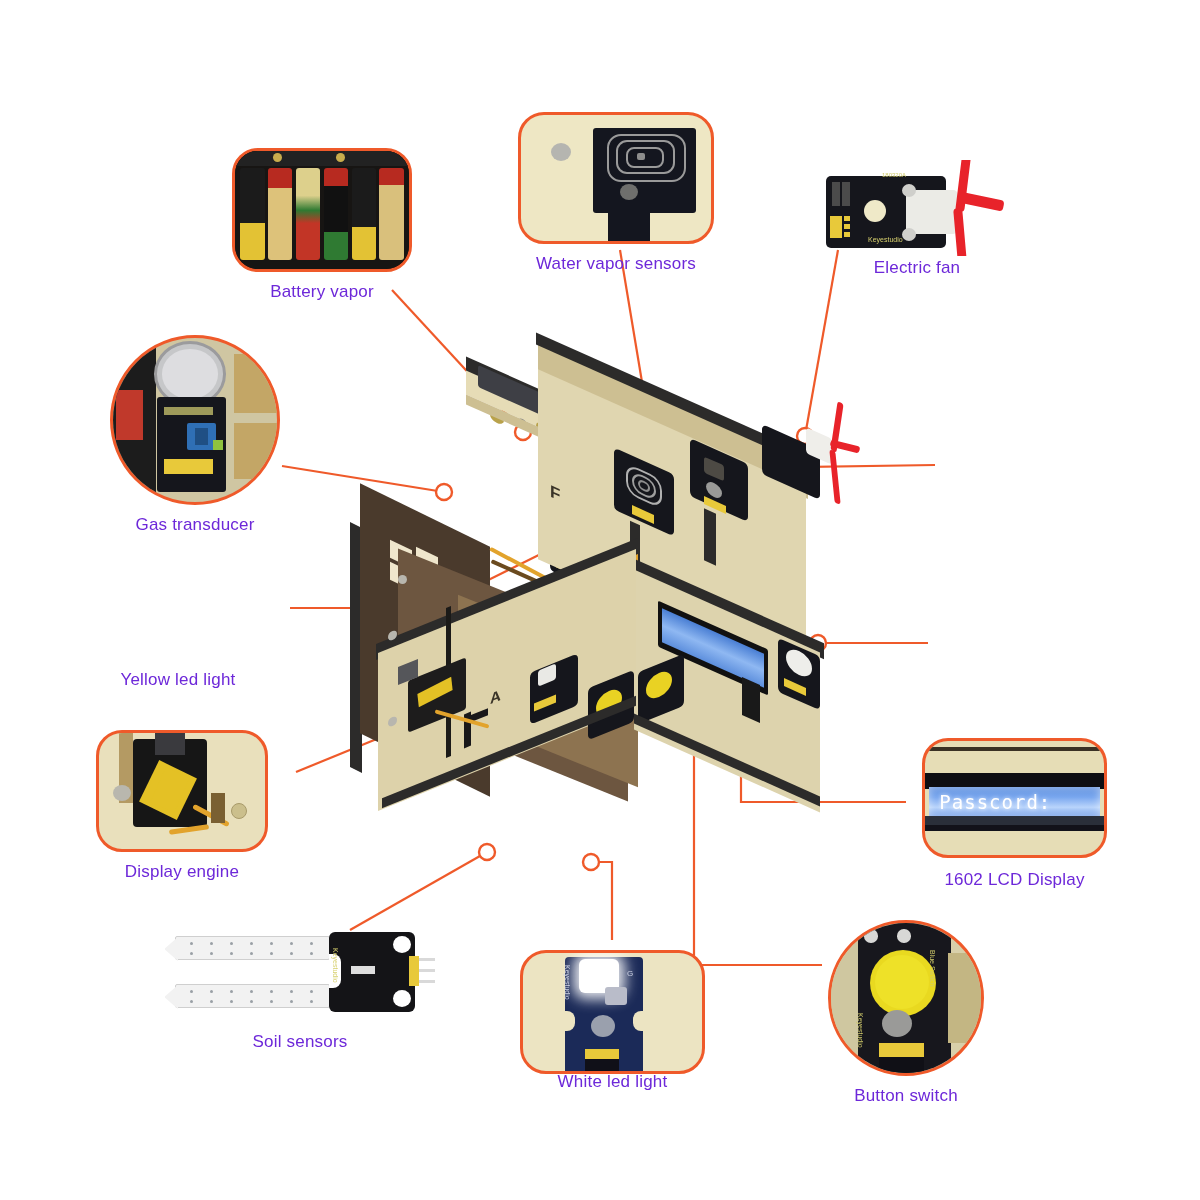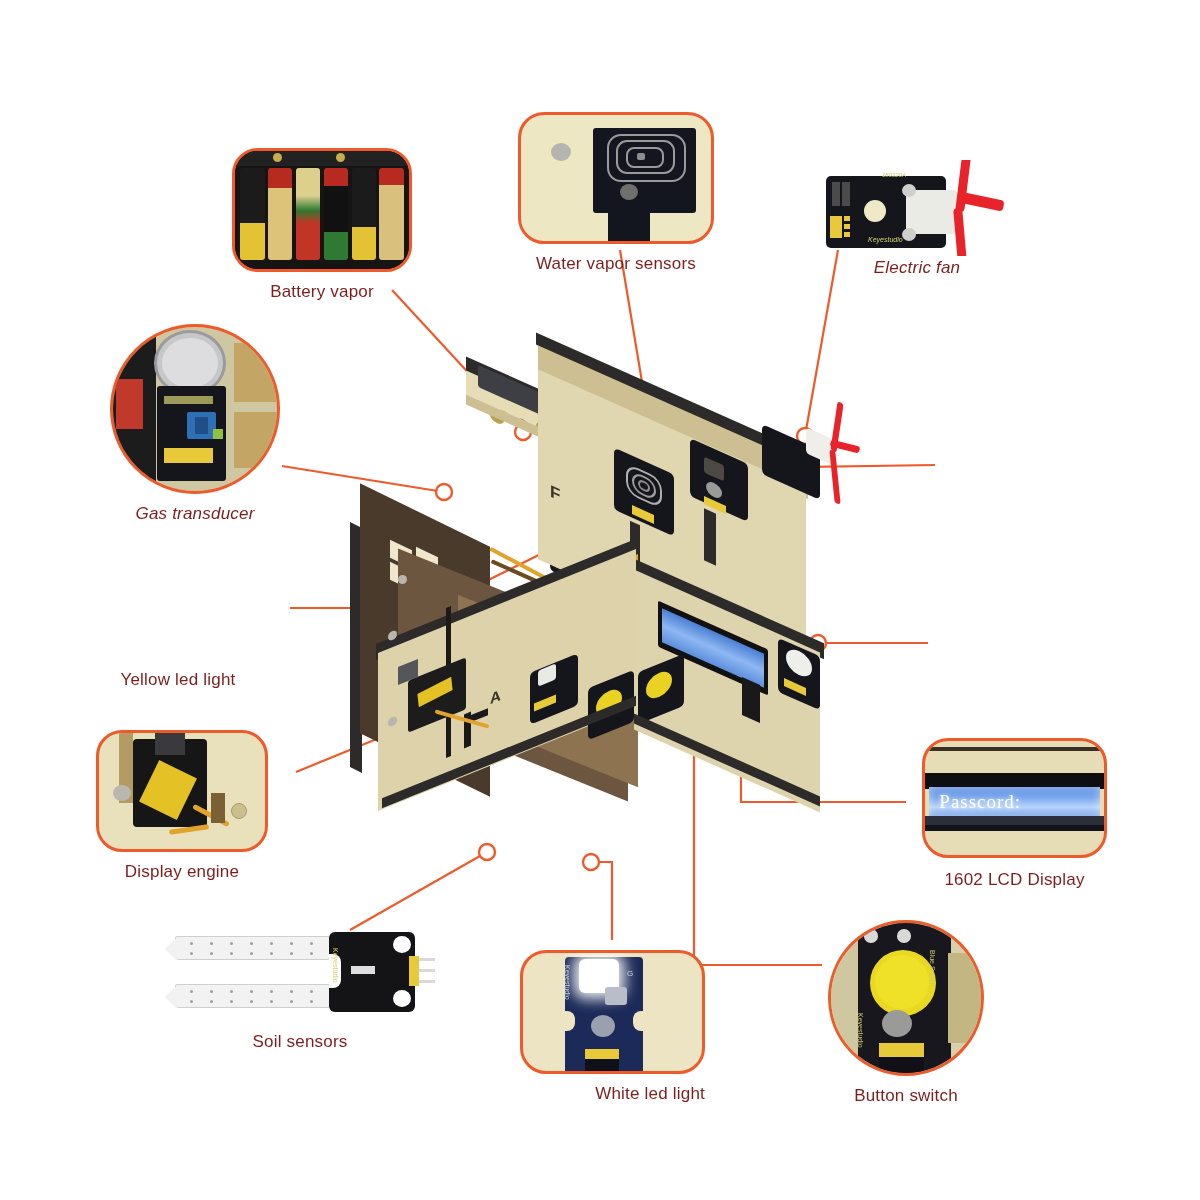--- a/index.html
+++ b/index.html
@@ -20,21 +20,21 @@
   .callout .frame {
     position: absolute; overflow: hidden;
     border: 3px solid #ef5a2a;
     background: #efe9c8;
   }
   .callout .frame.rounded { border-radius: 26px; }
   .callout .frame.circle  { border-radius: 50%; }
   .callout .frame.plain   { border: none; background: transparent; }
   .callout .clabel {
     position: absolute; width: 100%; text-align: center;
-    font-size: 17px; color: #7f1d1d; letter-spacing: .2px;
+    font-size: 17px; color: #6d28d9; letter-spacing: .2px;
     font-family: "Liberation Sans", sans-serif; white-space: nowrap;
   }
 
   
   .pcb-black { background: #15161c; border-radius: 5px; position: absolute; }
   .pcb-blue  { background: #1b2a58; border-radius: 4px; position: absolute; }
   .wood-d    { background: #cdbf92; position: absolute; }
   .dark      { background: #2c2b2a; position: absolute; }
 
   
@@ -250,21 +250,21 @@
       <div class="web-ring" style="left:50%;top:20%;width:31%;height:27%;border-radius:11px;"></div>
       <div class="web-ring" style="left:55%;top:25%;width:20%;height:17%;border-radius:8px;"></div>
       <div style="position:absolute;left:61%;top:30%;width:8px;height:7px;background:#8d8d8d;border-radius:2px;"></div>
       <div style="position:absolute;left:16%;top:22%;width:20px;height:18px;background:#b5b5b0;border-radius:50%;"></div>
       <div style="position:absolute;left:52%;top:55%;width:18px;height:16px;background:#6f6f6d;border-radius:50%;"></div>
       <div style="position:absolute;left:46%;top:75%;width:22%;height:25%;background:#14161f;"></div>
     </div>
     <div class="clabel" style="top:142px;">Water vapor sensors</div>
   </div>
 
-  <div class="callout" style="left:812px;top:160px;width:210px;height:130px;font-style:italic;">
+  <div class="callout" style="left:812px;top:160px;width:210px;height:130px;">
     <div class="frame plain" style="left:0;top:0;width:210px;height:96px;">
       <div class="pcb-black" style="left:14px;top:16px;width:120px;height:72px;"></div>
       <div style="position:absolute;left:52px;top:40px;width:22px;height:22px;background:#efe9c8;border-radius:50%;"></div>
       <div style="position:absolute;left:20px;top:22px;width:8px;height:24px;background:#4b4b4b;"></div>
       <div style="position:absolute;left:30px;top:22px;width:8px;height:24px;background:#4b4b4b;"></div>
       <div style="position:absolute;left:18px;top:56px;width:12px;height:22px;background:#e8c93a;"></div>
       <div style="position:absolute;left:32px;top:56px;width:6px;height:5px;background:#e8c93a;"></div>
       <div style="position:absolute;left:32px;top:64px;width:6px;height:5px;background:#e8c93a;"></div>
       <div style="position:absolute;left:32px;top:72px;width:6px;height:5px;background:#e8c93a;"></div>
       <div style="position:absolute;left:94px;top:30px;width:52px;height:44px;background:#ebebe6;border-radius:5px;"></div>
@@ -272,21 +272,21 @@
       <div style="position:absolute;left:90px;top:68px;width:14px;height:13px;background:#cfcfcb;border-radius:50%;"></div>
       <div class="blade" style="left:150px;top:-60px;width:9px;height:112px;transform:rotate(7deg);border-radius:4px;"></div>
       <div class="blade" style="left:146px;top:48px;width:9px;height:112px;transform:rotate(-5deg);border-radius:4px;"></div>
       <div class="blade" style="left:146px;top:36px;width:46px;height:11px;transform:rotate(12deg);border-radius:4px;"></div>
       <div style="position:absolute;left:70px;top:12px;font-size:6px;color:#cfc96a;font-family:'Liberation Sans',sans-serif;">180320A</div>
       <div style="position:absolute;left:56px;top:76px;font-size:7px;color:#d7d06e;font-family:'Liberation Sans',sans-serif;">Keyestudio</div>
     </div>
     <div class="clabel" style="top:98px;">Electric fan</div>
   </div>
 
-  <div class="callout" style="left:110px;top:324px;width:186px;height:200px;font-style:italic;">
+  <div class="callout" style="left:110px;top:335px;width:186px;height:200px;">
     <div class="frame circle" style="left:0;top:0;width:170px;height:170px;background:#cfc6a2;">
       <div style="position:absolute;left:0;top:0;width:26%;height:100%;background:#1c1c1c;"></div>
       <div style="position:absolute;left:2%;top:32%;width:16%;height:30%;background:#c0392b;"></div>
       <div style="position:absolute;left:74%;top:10%;width:26%;height:36%;background:#c3a666;"></div>
       <div style="position:absolute;left:74%;top:52%;width:26%;height:34%;background:#c3a666;"></div>
       <div style="position:absolute;left:25%;top:2%;width:44%;height:40%;background:#c6c7c9;border-radius:50%;border:3px solid #9b9b9d;"></div>
       <div style="position:absolute;left:30%;top:7%;width:34%;height:30%;background:#dddde0;border-radius:50%;"></div>
       <div style="position:absolute;left:27%;top:36%;width:42%;height:58%;background:#15161c;border-radius:3px;"></div>
       <div style="position:absolute;left:45%;top:52%;width:18%;height:16%;background:#2f6fb5;border-radius:2px;"></div>
       <div style="position:absolute;left:50%;top:55%;width:8%;height:10%;background:#1f4f84;"></div>
@@ -317,21 +317,21 @@
       <div style="position:absolute;left:132px;top:70px;width:16px;height:16px;background:#cbbf8c;border-radius:50%;border:1px solid #a89a6a;"></div>
     </div>
     <div class="clabel" style="top:132px;width:172px;">Display engine</div>
   </div>
 
   <div class="callout" style="left:922px;top:738px;width:196px;height:160px;">
     <div class="frame rounded" style="left:0;top:0;width:185px;height:120px;background:#e6ddb6;">
       <div style="position:absolute;left:0;top:6px;width:100%;height:4px;background:#3a3124;"></div>
       <div style="position:absolute;left:0;top:28%;width:100%;height:14%;background:#0e0e12;"></div>
       <div class="lcd-strip" style="left:2%;top:40%;width:96%;height:26%;"></div>
-      <div class="lcd-text" style="left:8%;top:44%;font-family:Liberation Serif, serif;">Passcord:</div>
+      <div class="lcd-text" style="left:8%;top:44%;">Passcord:</div>
       <div style="position:absolute;left:0;top:66%;width:100%;height:8%;background:#2a2f3a;"></div>
       <div style="position:absolute;left:0;top:74%;width:100%;height:5%;background:#12121a;"></div>
     </div>
     <div class="clabel" style="top:132px;width:185px;">1602 LCD Display</div>
   </div>
 
   <div class="callout" style="left:165px;top:928px;width:270px;height:140px;">
     <div class="frame plain" style="left:0;top:0;width:270px;height:92px;">
 
       <div class="probe" style="left:10px;top:8px;width:155px;height:24px;border-radius:2px;">
@@ -394,21 +394,21 @@
       <div style="position:absolute;left:42px;top:58px;width:10px;height:20px;background:#ece4c2;border-radius:0 8px 8px 0;"></div>
       <div style="position:absolute;left:110px;top:58px;width:10px;height:20px;background:#ece4c2;border-radius:8px 0 0 8px;"></div>
       <div style="position:absolute;left:56px;top:6px;width:40px;height:34px;background:#ffffff;border-radius:6px;box-shadow:0 0 14px 6px rgba(255,255,255,.9);"></div>
       <div style="position:absolute;left:82px;top:34px;width:22px;height:18px;background:#b9bcc9;border-radius:3px;"></div>
       <div style="position:absolute;left:68px;top:62px;width:24px;height:22px;background:#9aa0ad;border-radius:50%;"></div>
       <div style="position:absolute;left:62px;top:96px;width:34px;height:10px;background:#e8c93a;"></div>
       <div style="position:absolute;left:62px;top:106px;width:34px;height:14px;background:#101018;"></div>
       <div style="position:absolute;left:48px;top:12px;font-size:7px;color:#cfd4e6;transform:rotate(90deg);transform-origin:left top;font-family:'Liberation Sans',sans-serif;">Keyestudio</div>
       <div style="position:absolute;left:104px;top:16px;font-size:8px;color:#cfd4e6;font-family:'Liberation Sans',sans-serif;">G</div>
     </div>
-    <div class="clabel" style="top:134px;width:185px;text-align:right;">White led light</div>
+    <div class="clabel" style="top:122px;width:185px;">White led light</div>
   </div>
 
   <div class="callout" style="left:828px;top:920px;width:180px;height:185px;">
     <div class="frame circle" style="left:0;top:0;width:156px;height:156px;background:#d8d0aa;">
       <div style="position:absolute;left:18%;top:0;width:62%;height:100%;background:#17171d;"></div>
       <div style="position:absolute;left:78%;top:20%;width:22%;height:60%;background:#c3b683;"></div>
       <div style="position:absolute;left:0;top:0;width:18%;height:100%;background:#cfc7a0;"></div>
       <div style="position:absolute;left:26%;top:18%;width:44%;height:44%;background:#e9d920;border-radius:50%;"></div>
       <div style="position:absolute;left:29%;top:21%;width:36%;height:36%;background:#eee128;border-radius:50%;"></div>
       <div style="position:absolute;left:22%;top:4%;width:9%;height:9%;background:#d8d8d6;border-radius:50%;"></div>

